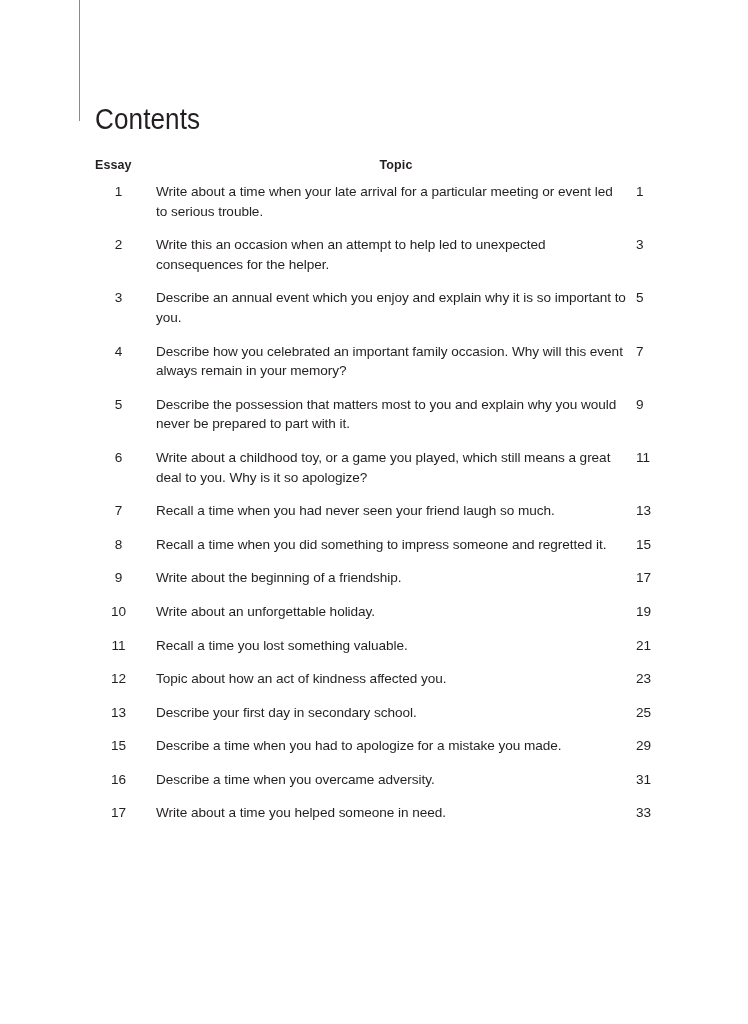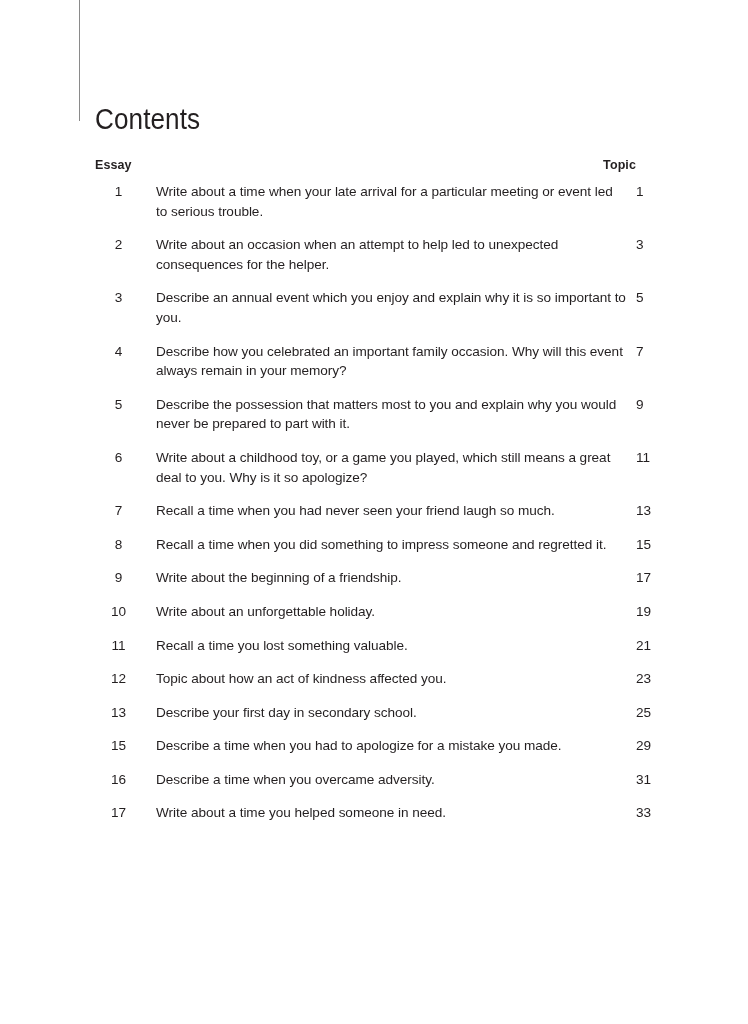--- a/index.html
+++ b/index.html
@@ -62,21 +62,21 @@
     table-layout: fixed;
   }
 
   .toc-table col.c-essay { width: 61px; }
   .toc-table col.c-topic { width: 480px; }
   .toc-table col.c-page  { width: 29px; }
 
   .toc-head th {
     font-size: 12.5px;
     font-weight: bold;
-    text-align: right;
+    text-align: center;
     padding: 0 0 10px 0;
     vertical-align: top;
     color: #231f20;
     letter-spacing: 0.1px;
   }
   .toc-head th.h-essay { text-align: left; margin-top: 40px; }
   .toc-head th.h-page  { text-align: left; }
 
   .toc-row td {
     vertical-align: top;
@@ -127,21 +127,21 @@
         </tr>
       </thead>
       <tbody id="toc-body">
           <tr class="toc-row">
             <td class="cell-essay">1</td>
             <td class="cell-topic">Write about a time when your late arrival for a particular meeting or event led to serious trouble.</td>
             <td class="cell-page">1</td>
           </tr>
           <tr class="toc-row">
             <td class="cell-essay">2</td>
-            <td class="cell-topic">Write about an occasion when an attempt to help led to unexpected consequences for the helper.</td>
+            <td class="cell-topic">Write this an occasion when an attempt to help led to unexpected consequences for the helper.</td>
             <td class="cell-page">3</td>
           </tr>
           <tr class="toc-row">
             <td class="cell-essay">3</td>
             <td class="cell-topic">Describe an annual event which you enjoy and explain why it is so important to you.</td>
             <td class="cell-page">5</td>
           </tr>
           <tr class="toc-row">
             <td class="cell-essay">4</td>
             <td class="cell-topic">Describe how you celebrated an important family occasion. Why will this event always remain in your memory?</td>

